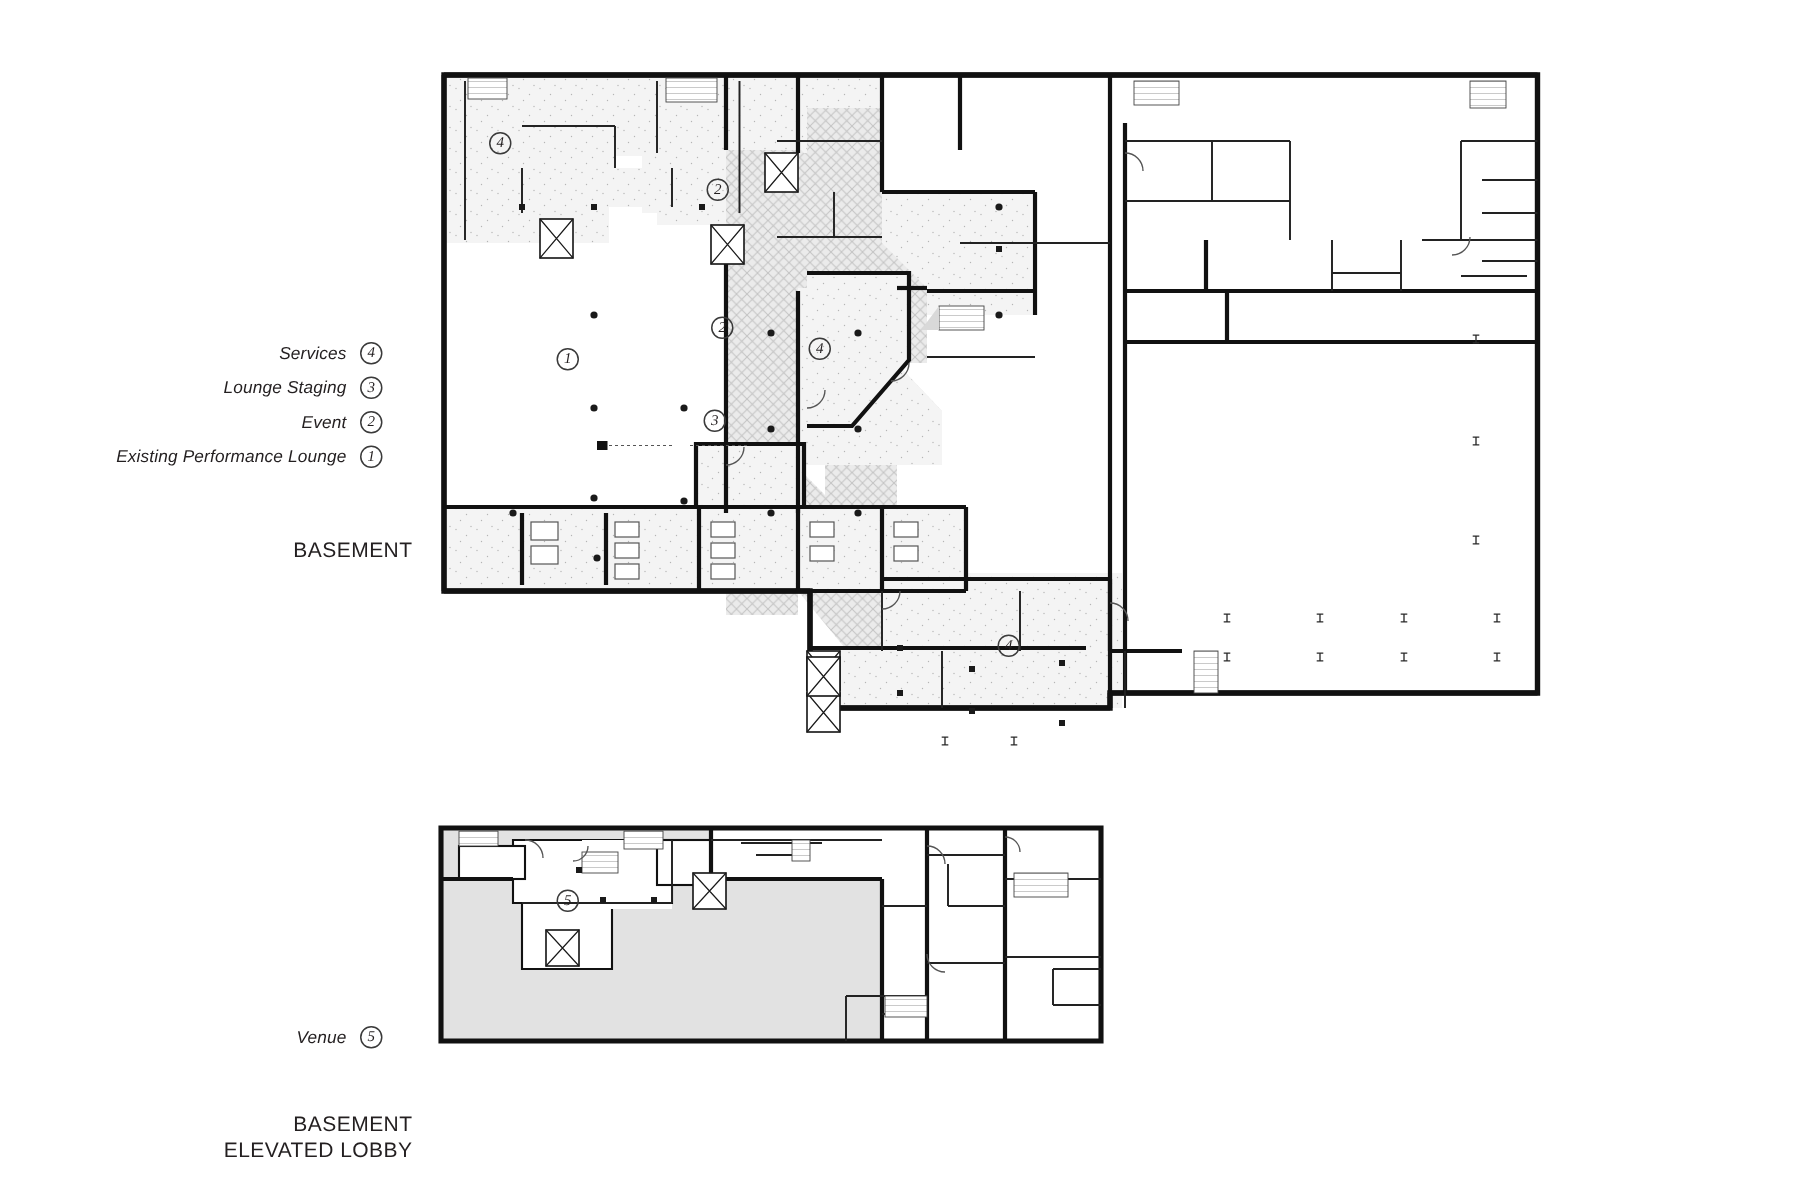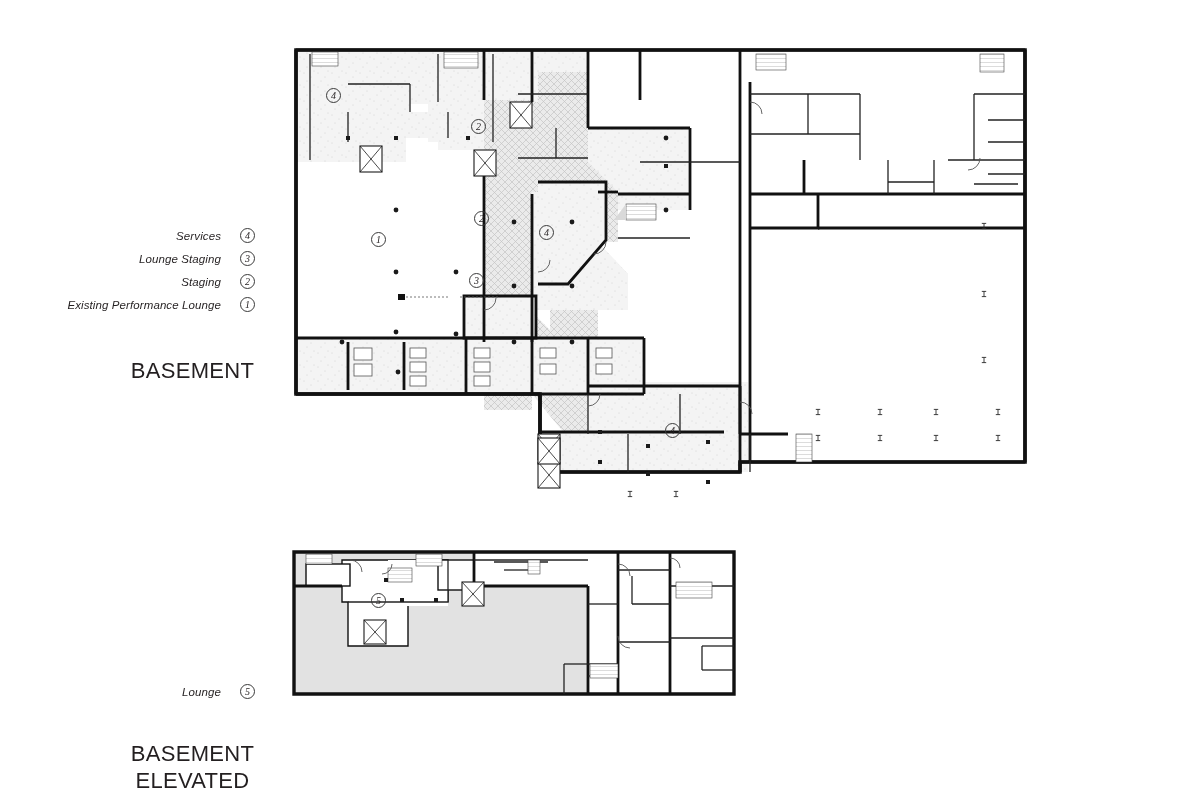--- a/index.html
+++ b/index.html
@@ -27,45 +27,45 @@
     align-items: center;
     justify-content: flex-end;
     height: 23px;
     white-space: nowrap;
   }
   .legend-label {
     font-style: italic;
     font-size: 11.5px;
     letter-spacing: 0.1px;
     color: #231f20;
-    padding-right: 19px;
+    padding-right: 9px;
   }
   .marker {
     display: inline-flex;
     align-items: center;
     justify-content: center;
     width: 15px;
     height: 15px;
     border: 1px solid #3a3a3a;
     border-radius: 50%;
     font-style: italic;
     font-size: 10px;
     line-height: 1;
     color: #231f20;
     box-sizing: border-box;
     font-family: "Liberation Serif", serif;
   }
 
   
   .plan-title {
     position: absolute;
-    font-size: 22px;
+    font-size: 14px;
     letter-spacing: 0.3px;
     color: #231f20;
-    text-align: center;
+    text-align: right;
     line-height: 1.22;
     white-space: pre-line;
   }
 
   
   .plan-svg {
     position: absolute;
     display: block;
   }
   #plan-basement { left: 288px; top: 42px; }
@@ -80,35 +80,35 @@
     <span class="legend-label">Services</span>
     <span class="marker">4</span>
   </div>
 
   <div class="legend-row">
     <span class="legend-label">Lounge Staging</span>
     <span class="marker">3</span>
   </div>
 
   <div class="legend-row">
-    <span class="legend-label">Staging</span>
+    <span class="legend-label">Event</span>
     <span class="marker">2</span>
   </div>
 
   <div class="legend-row">
     <span class="legend-label">Existing Performance Lounge</span>
     <span class="marker">1</span>
   </div>
 </div>
 
 <div class="plan-title" style="left:110px; top:358px; width:165px;">BASEMENT</div>
 
 <div class="legend" id="legend-lobby" style="left:60px; top:680px; width:195px;">
   <div class="legend-row">
-    <span class="legend-label">Lounge</span>
+    <span class="legend-label">Venue</span>
     <span class="marker">5</span>
   </div>
 </div>
 
 <div class="plan-title" style="left:110px; top:741px; width:165px;">BASEMENT
 ELEVATED LOBBY</div>
 
 <svg id="plan-basement" class="plan-svg" width="745" height="465" viewBox="0 0 745 465" aria-hidden="true">
   <defs>
     <pattern id="stipple" width="14" height="14" patternUnits="userSpaceOnUse">

